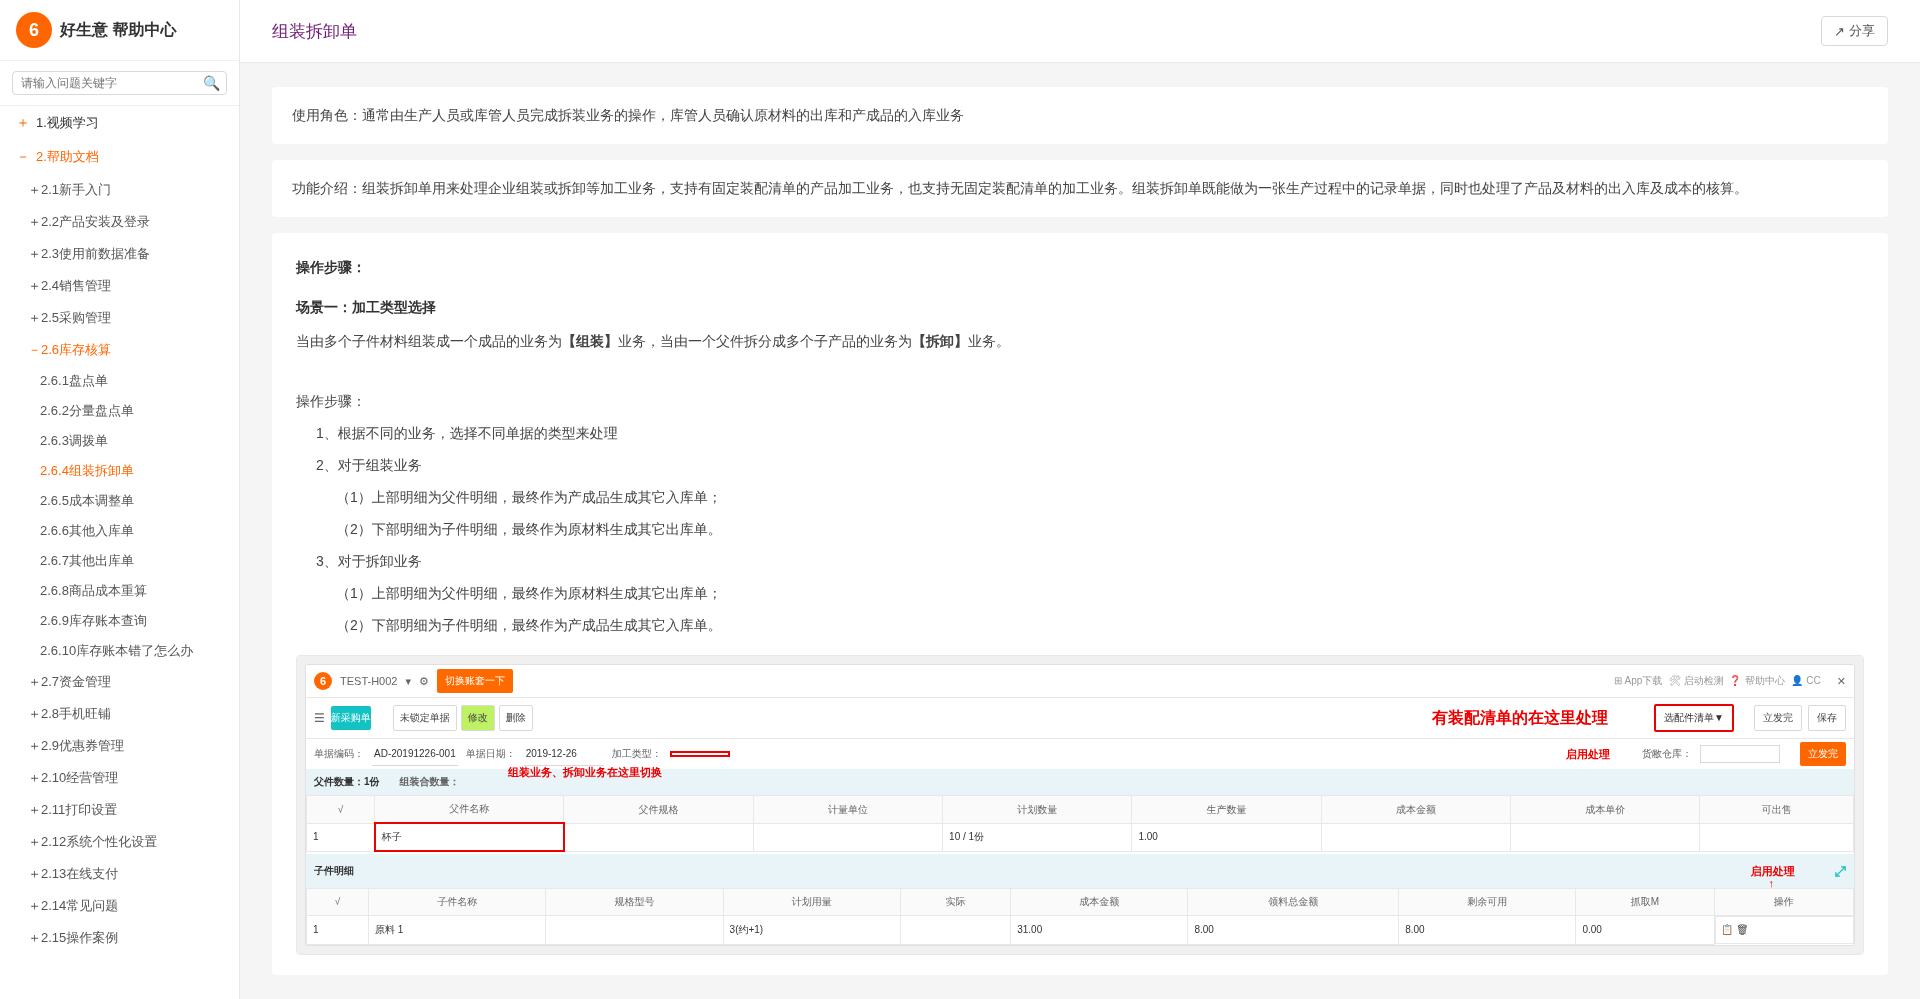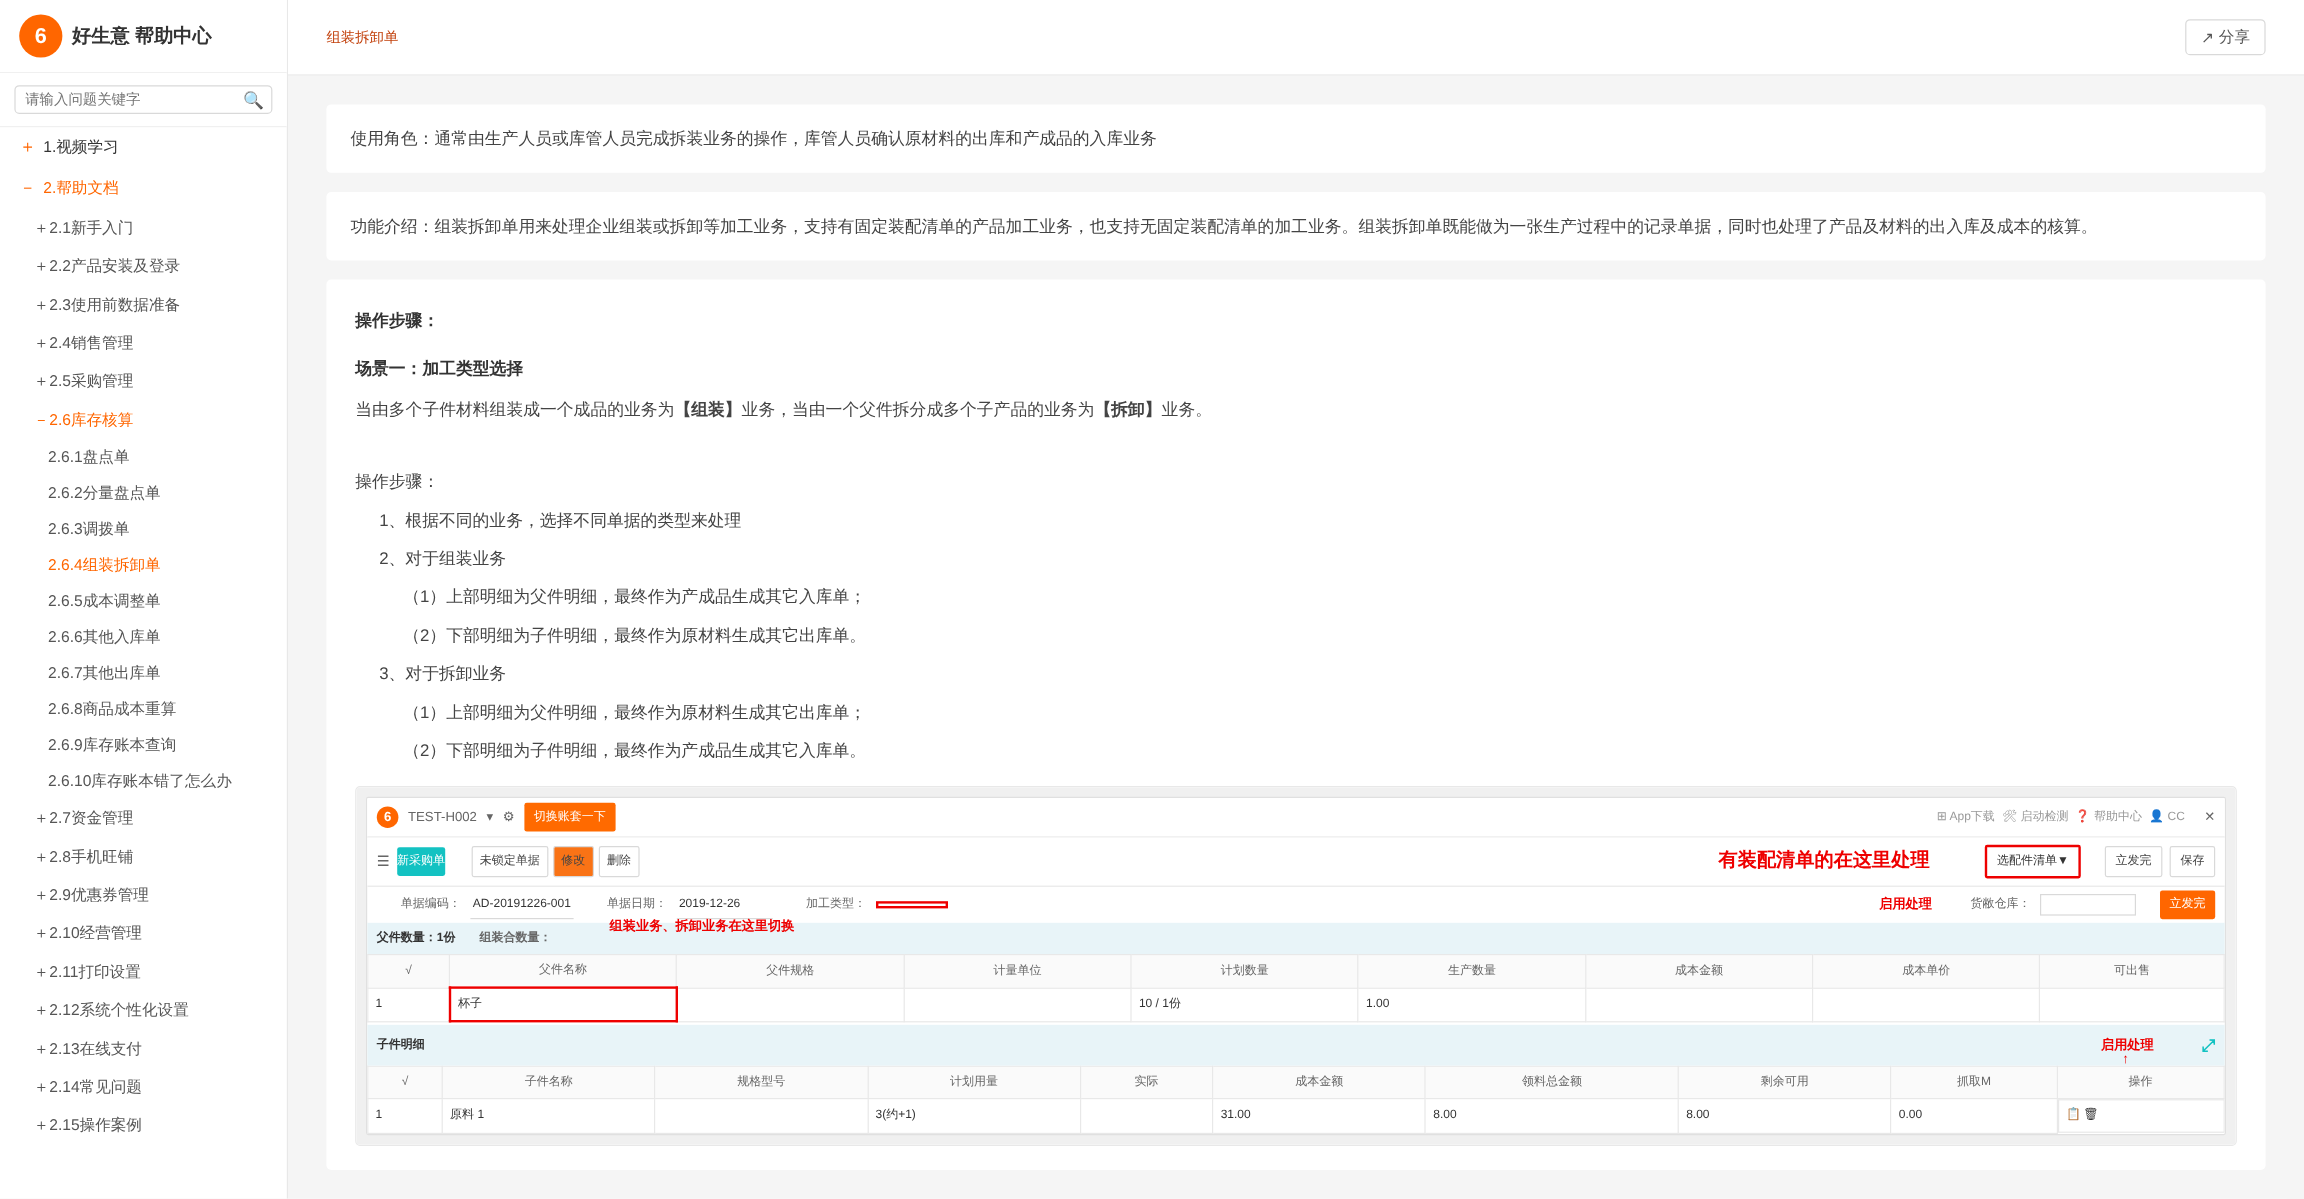--- a/index.html
+++ b/index.html
@@ -101,23 +101,23 @@
     #main-header {
       background: #fff;
       padding: 16px 32px;
       border-bottom: 1px solid #e8e8e8;
       display: flex;
       align-items: center;
       justify-content: space-between;
       min-height: 56px;
     }
     #page-title {
-      font-size: 12px;
+      font-size: 17px;
       font-weight: 500;
-      color: #c2410c;
+      color: #701a75;
     }
     #share-btn {
       display: flex; align-items: center;
       border: 1px solid #d9d9d9;
       border-radius: 4px;
       padding: 5px 12px;
       cursor: pointer;
       font-size: 13px;
       background: #fff;
       color: #555;
@@ -201,21 +201,21 @@
     }
     .mock-toolbar {
       background: #fff;
       border-bottom: 1px solid #e8e8e8;
       padding: 4px 8px;
       display: flex; align-items: center; gap: 6px; flex-wrap: wrap;
     }
     .mock-field-row {
       display: flex; align-items: center; gap: 8px; padding: 3px 8px; font-size: 10px; flex-wrap: wrap;
     }
-    .mock-field-label { color: #666; margin-left: 20px; }
+    .mock-field-label { color: #666; }
     .mock-field-value { color: #333; border-bottom: 1px solid #d9d9d9; min-width: 80px; padding: 1px 2px; }
     .mock-table { width: 100%; border-collapse: collapse; font-size: 10px; }
     .mock-table th { background: #fafafa; border: 1px solid #e8e8e8; padding: 3px 6px; color: #666; font-weight: normal; }
     .mock-table td { border: 1px solid #e8e8e8; padding: 3px 6px; color: #333; }
     .mock-table tr:nth-child(odd) td { background: #fff; }
     .mock-section-header { background: #e8f4f8; padding: 3px 8px; font-size: 10px; color: #333; font-weight: bold; display: flex; align-items: center; }
   </style>
 </head>
 <body>
 
@@ -394,21 +394,21 @@
                 <span>👤 CC</span>
               </span>
               <span style="margin-left:8px;cursor:pointer;">✕</span>
             </div>
 
             <div class="mock-toolbar">
               <span style="font-size:12px;color:#666;">☰</span>
               <div class="mock-green-tab">新采购单</div>
               <div style="display:flex;gap:4px;margin-left:16px;align-items:center;">
                 <span style="border:1px solid #d9d9d9;padding:2px 6px;border-radius:2px;font-size:10px;cursor:pointer;background:#fff;">未锁定单据</span>
-                <span style="border:1px solid #d9d9d9;padding:2px 6px;border-radius:2px;font-size:10px;cursor:pointer;background:#f97316;">修改</span>
+                <span style="border:1px solid #d9d9d9;padding:2px 6px;border-radius:2px;font-size:10px;cursor:pointer;background:#bef264;">修改</span>
                 <span style="border:1px solid #d9d9d9;padding:2px 6px;border-radius:2px;font-size:10px;cursor:pointer;background:#fff;">删除</span>
               </div>
               <span style="flex:1;"></span>
               <span style="color:#e00;font-size:16px;font-weight:bold;margin-right:40px;">有装配清单的在这里处理</span>
               <span style="border:2px solid #e00;padding:2px 8px;border-radius:2px;font-size:10px;color:#333;cursor:pointer;">选配件清单▼</span>
               <span style="width:8px;"></span>
               <span style="border:1px solid #d9d9d9;padding:2px 8px;border-radius:2px;font-size:10px;background:#fff;cursor:pointer;">立发完</span>
               <span style="border:1px solid #d9d9d9;padding:2px 8px;border-radius:2px;font-size:10px;background:#fff;cursor:pointer;">保存</span>
             </div>
 

